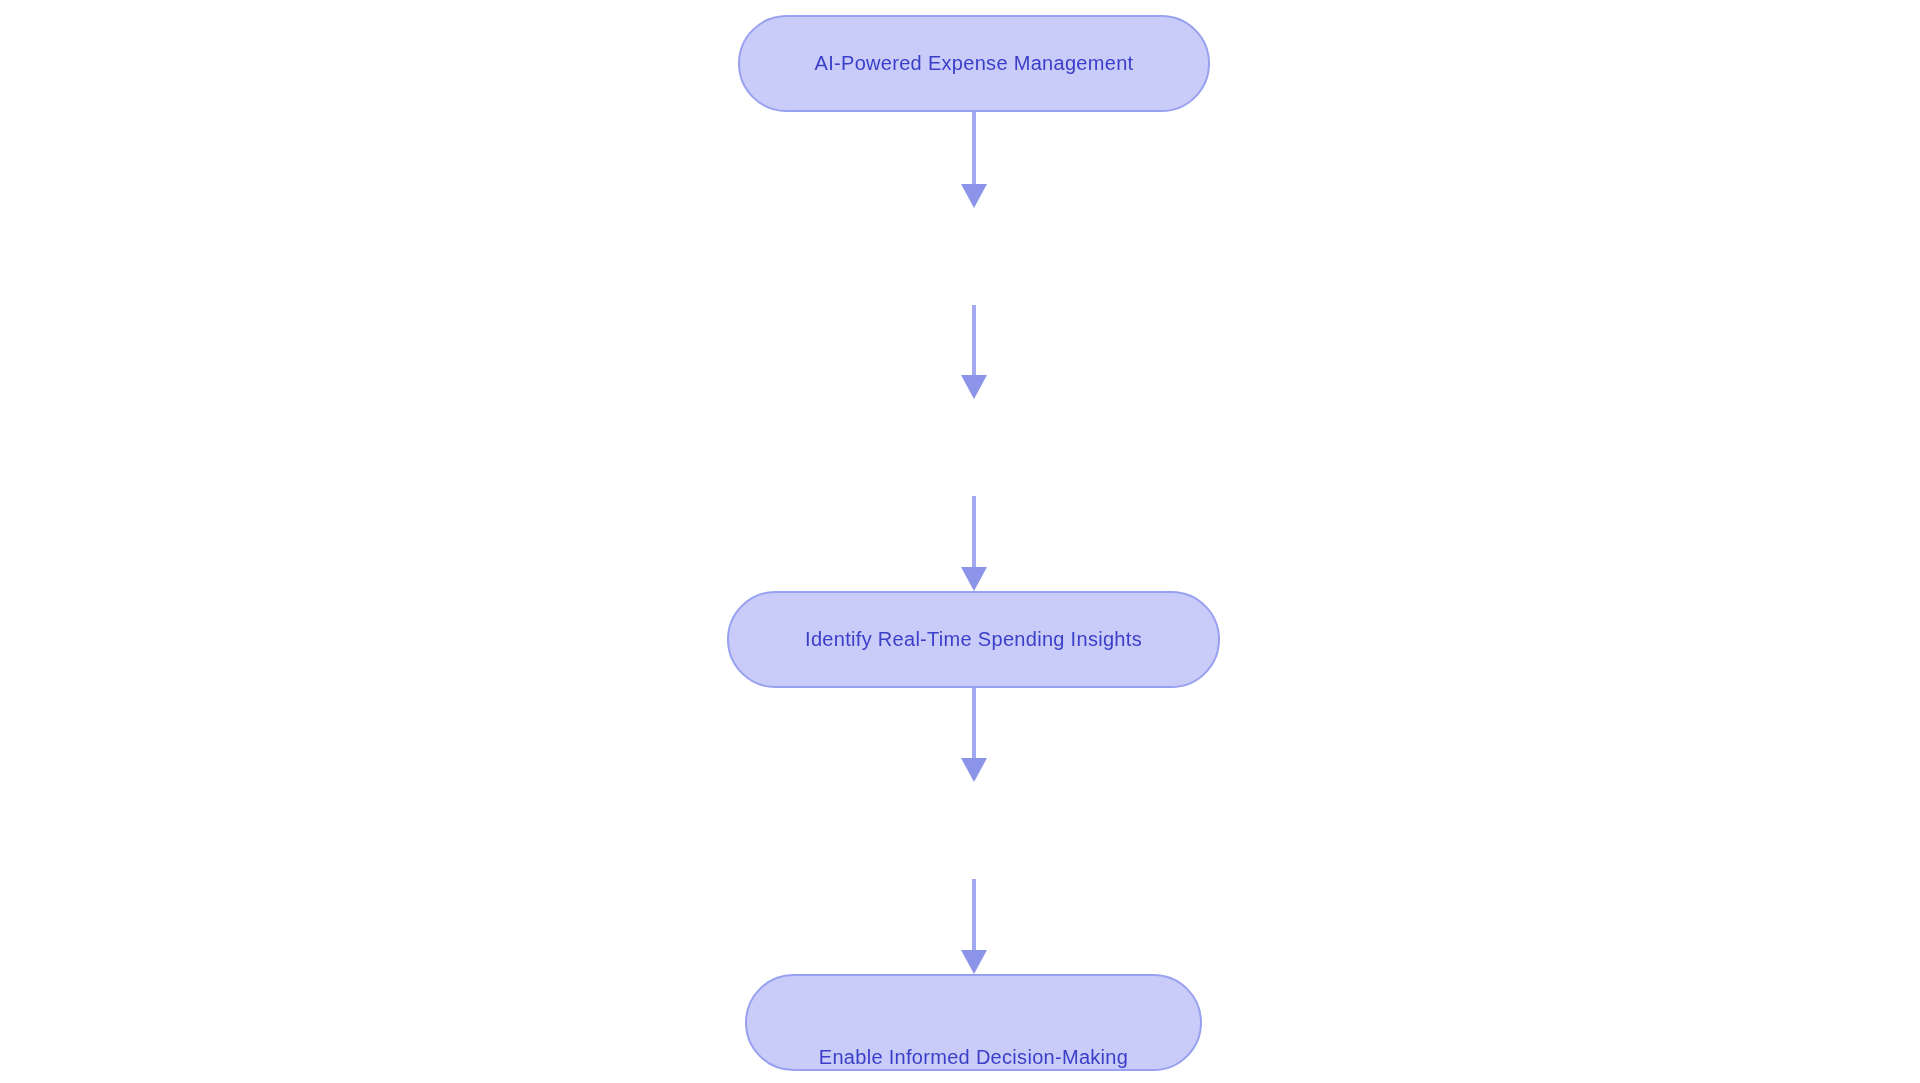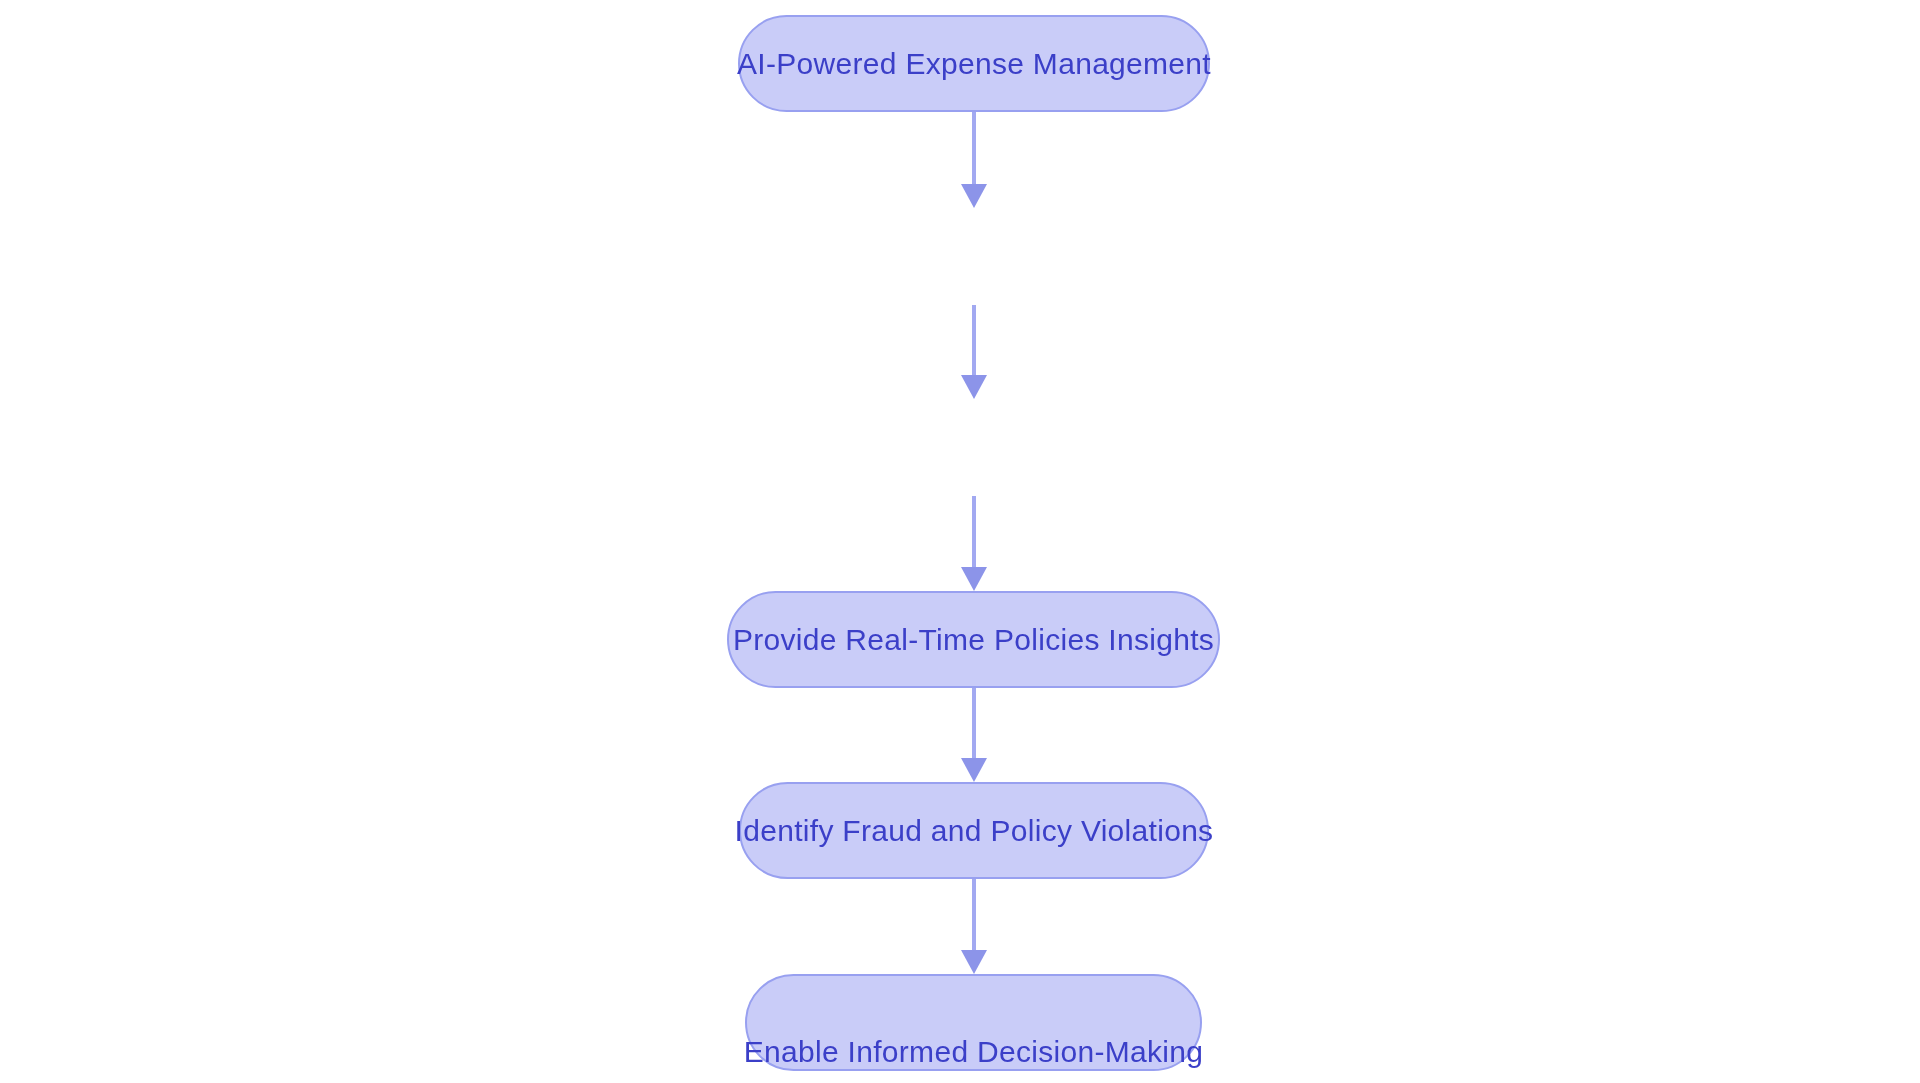--- a/index.html
+++ b/index.html
@@ -22,21 +22,21 @@
     background: #c9ccf8;
     border: 2px solid #98a0f0;
     border-radius: 48.5px;
     display: flex;
     align-items: center;
     justify-content: center;
     cursor: pointer;
   }
   .node .node-label {
     color: #3b3fc8;
-    font-size: 30px;
+    font-size: 20px;
     font-weight: 400;
     letter-spacing: 0.3px;
     white-space: nowrap;
     text-align: center;
   }
   .n1 { top: 15px;  left: 738px; width: 472px; }
   .n2 { top: 208px; left: 772px; width: 405px; }
   .n3 { top: 399px; left: 751px; width: 446px; }
   .n4 { top: 591px; left: 727px; width: 493px; }
   .n5 { top: 782px; left: 739px; width: 470px; }
@@ -88,31 +88,28 @@
     <div class="head"></div>
   </div>
 
 
   <div class="arrow a3">
     <div class="shaft"></div>
     <div class="head"></div>
   </div>
 
   <div class="node n4">
-    <span class="node-label">Provide Real-Time Policies Insights</span>
+    <span class="node-label">Identify Real-Time Spending Insights</span>
   </div>
 
   <div class="arrow a4">
     <div class="shaft"></div>
     <div class="head"></div>
   </div>
 
-  <div class="node n5">
-    <span class="node-label">Identify Fraud and Policy Violations</span>
-  </div>
 
   <div class="arrow a5">
     <div class="shaft"></div>
     <div class="head"></div>
   </div>
 
   <div class="node n6">
     <span class="node-label">Enable Informed Decision-Making</span>
   </div>
 

